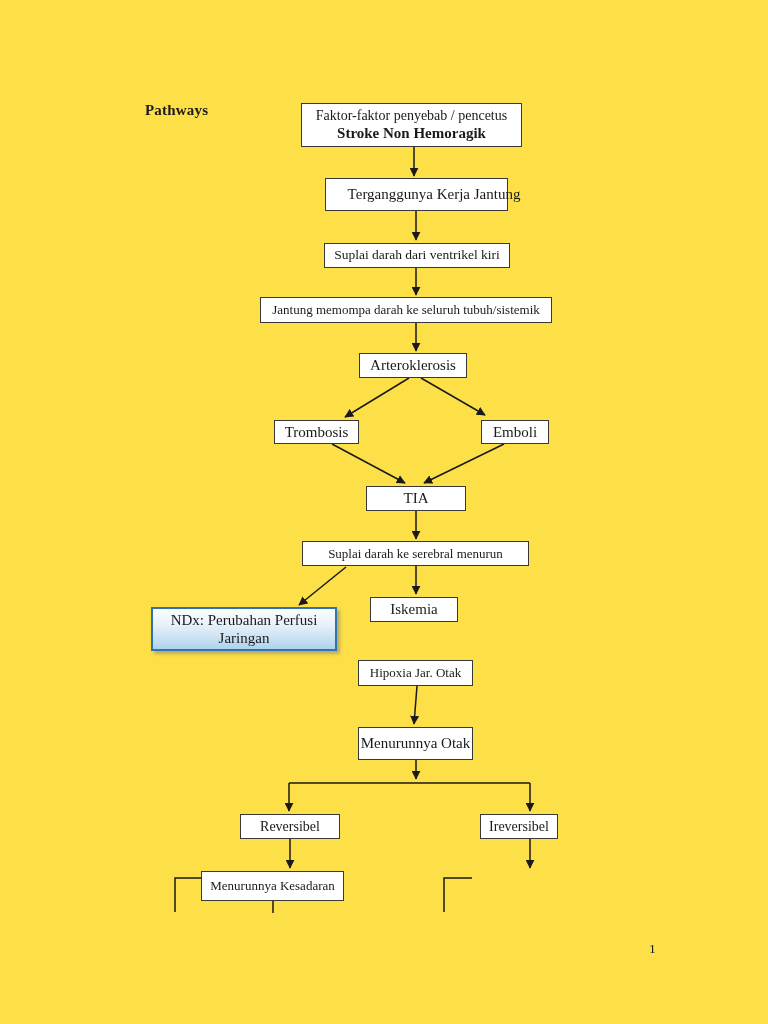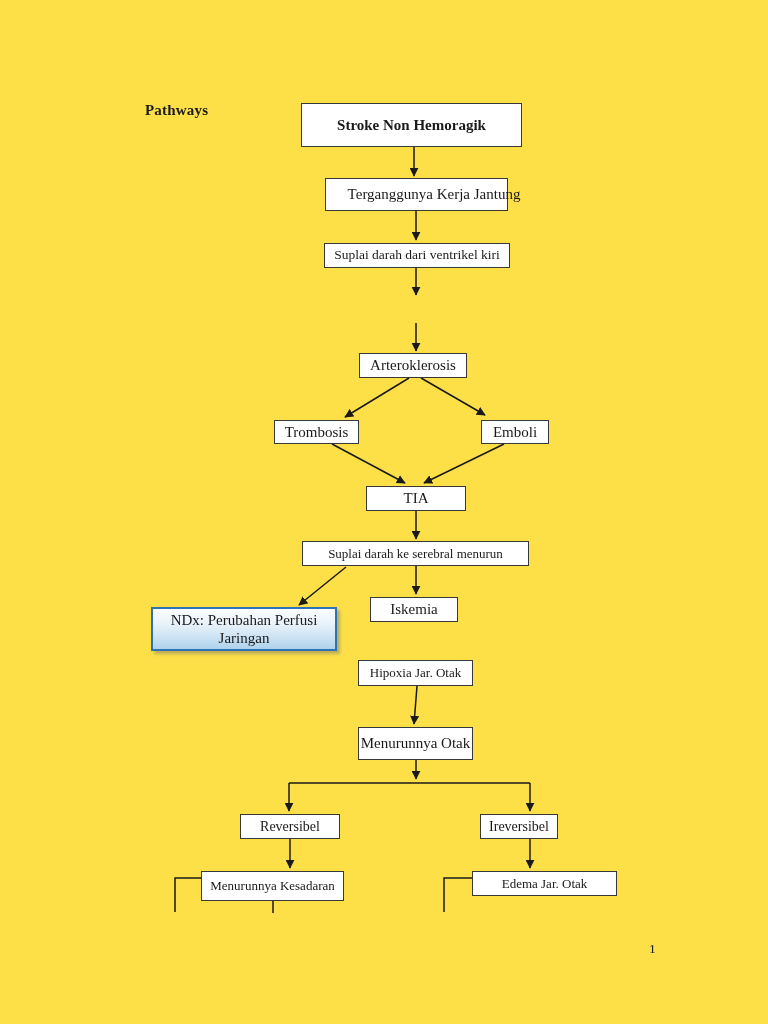--- a/index.html
+++ b/index.html
@@ -83,31 +83,35 @@
       <line x1="530" y1="783" x2="530" y2="811" marker-end="url(#ah)"></line>
       <line x1="290" y1="839" x2="290" y2="868" marker-end="url(#ah)"></line>
       <line x1="530" y1="839" x2="530" y2="868" marker-end="url(#ah)"></line>
       <polyline points="217,878 175,878 175,912"></polyline>
       <line x1="273" y1="896" x2="273" y2="913"></line>
       <polyline points="472,878 444,878 444,912"></polyline>
     </g>
   </svg>
 
   <div class="node" style="left:301px; top:103px; width:221px; height:44px;">
+    <span class="fs14">Faktor-faktor penyebab / pencetus</span>
     <span class="fs15 bold">Stroke Non Hemoragik</span>
   </div>
 
   <div class="node" style="left:325px; top:178px; width:183px; height:33px;padding-left:38px;">
     <span class="fs15">Terganggunya Kerja Jantung</span>
   </div>
 
   <div class="node" style="left:324px; top:243px; width:186px; height:25px;">
     <span class="fs13b">Suplai darah dari ventrikel kiri</span>
   </div>
 
+  <div class="node" style="left:260px; top:297px; width:292px; height:26px;">
+    <span class="fs13">Jantung memompa darah ke seluruh tubuh/sistemik</span>
+  </div>
 
   <div class="node" style="left:359px; top:353px; width:108px; height:25px;">
     <span class="fs15">Arteroklerosis</span>
   </div>
 
   <div class="node" style="left:274px; top:420px; width:85px; height:24px;">
     <span class="fs15">Trombosis</span>
   </div>
 
   <div class="node" style="left:481px; top:420px; width:68px; height:24px;">
@@ -144,19 +148,16 @@
   </div>
 
   <div class="node" style="left:480px; top:814px; width:78px; height:25px;">
     <span class="fs14">Ireversibel</span>
   </div>
 
   <div class="node" style="left:201px; top:871px; width:143px; height:30px;">
     <span class="fs13">Menurunnya Kesadaran</span>
   </div>
 
-  <div class="node" style="left:472px; top:871px; width:145px; height:25px;">
-    <span class="fs13">Edema Jar. Otak</span>
-  </div>
 
   <div class="page-number" style="left:649px; top:941px;">1</div>
 
 </div>
 
 </body></html>

